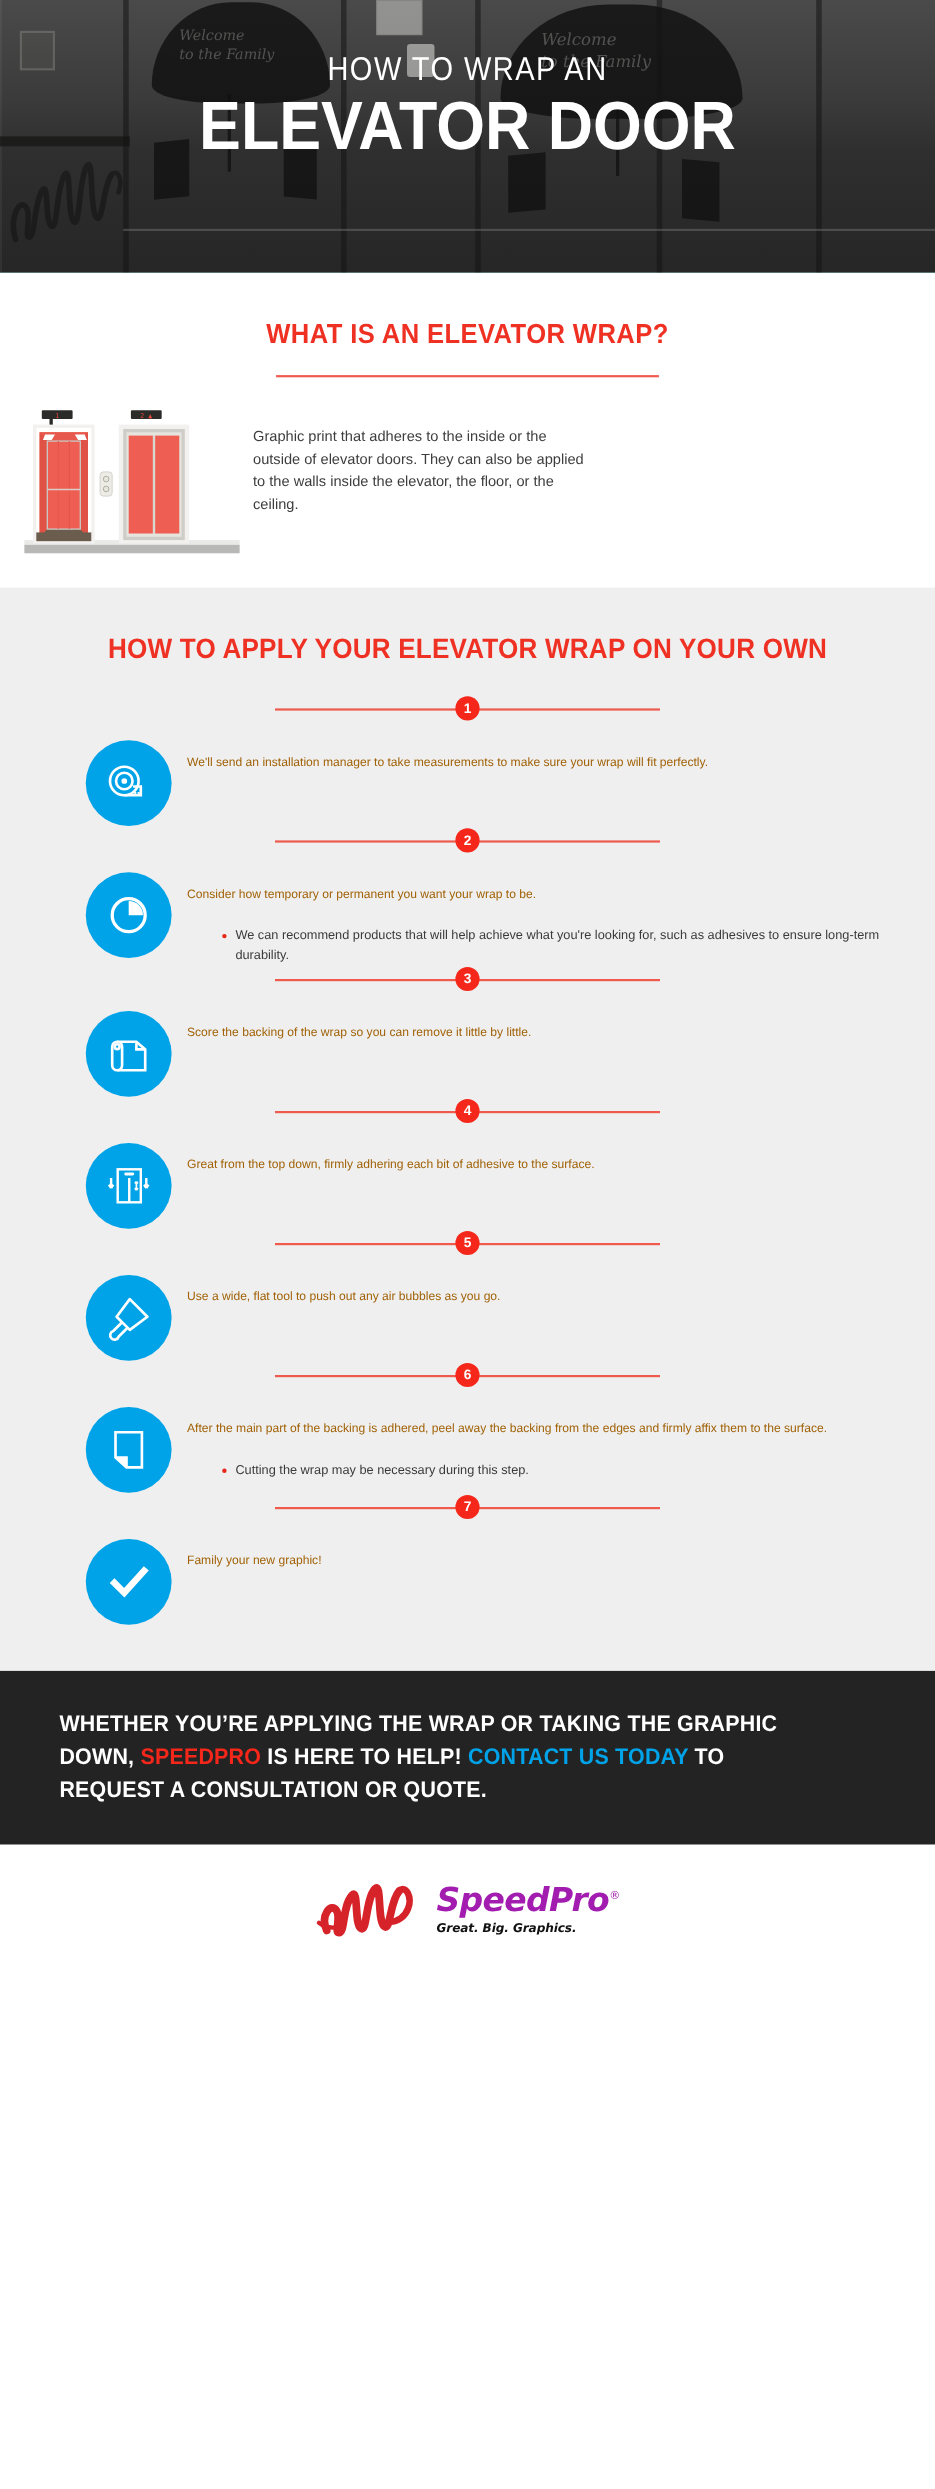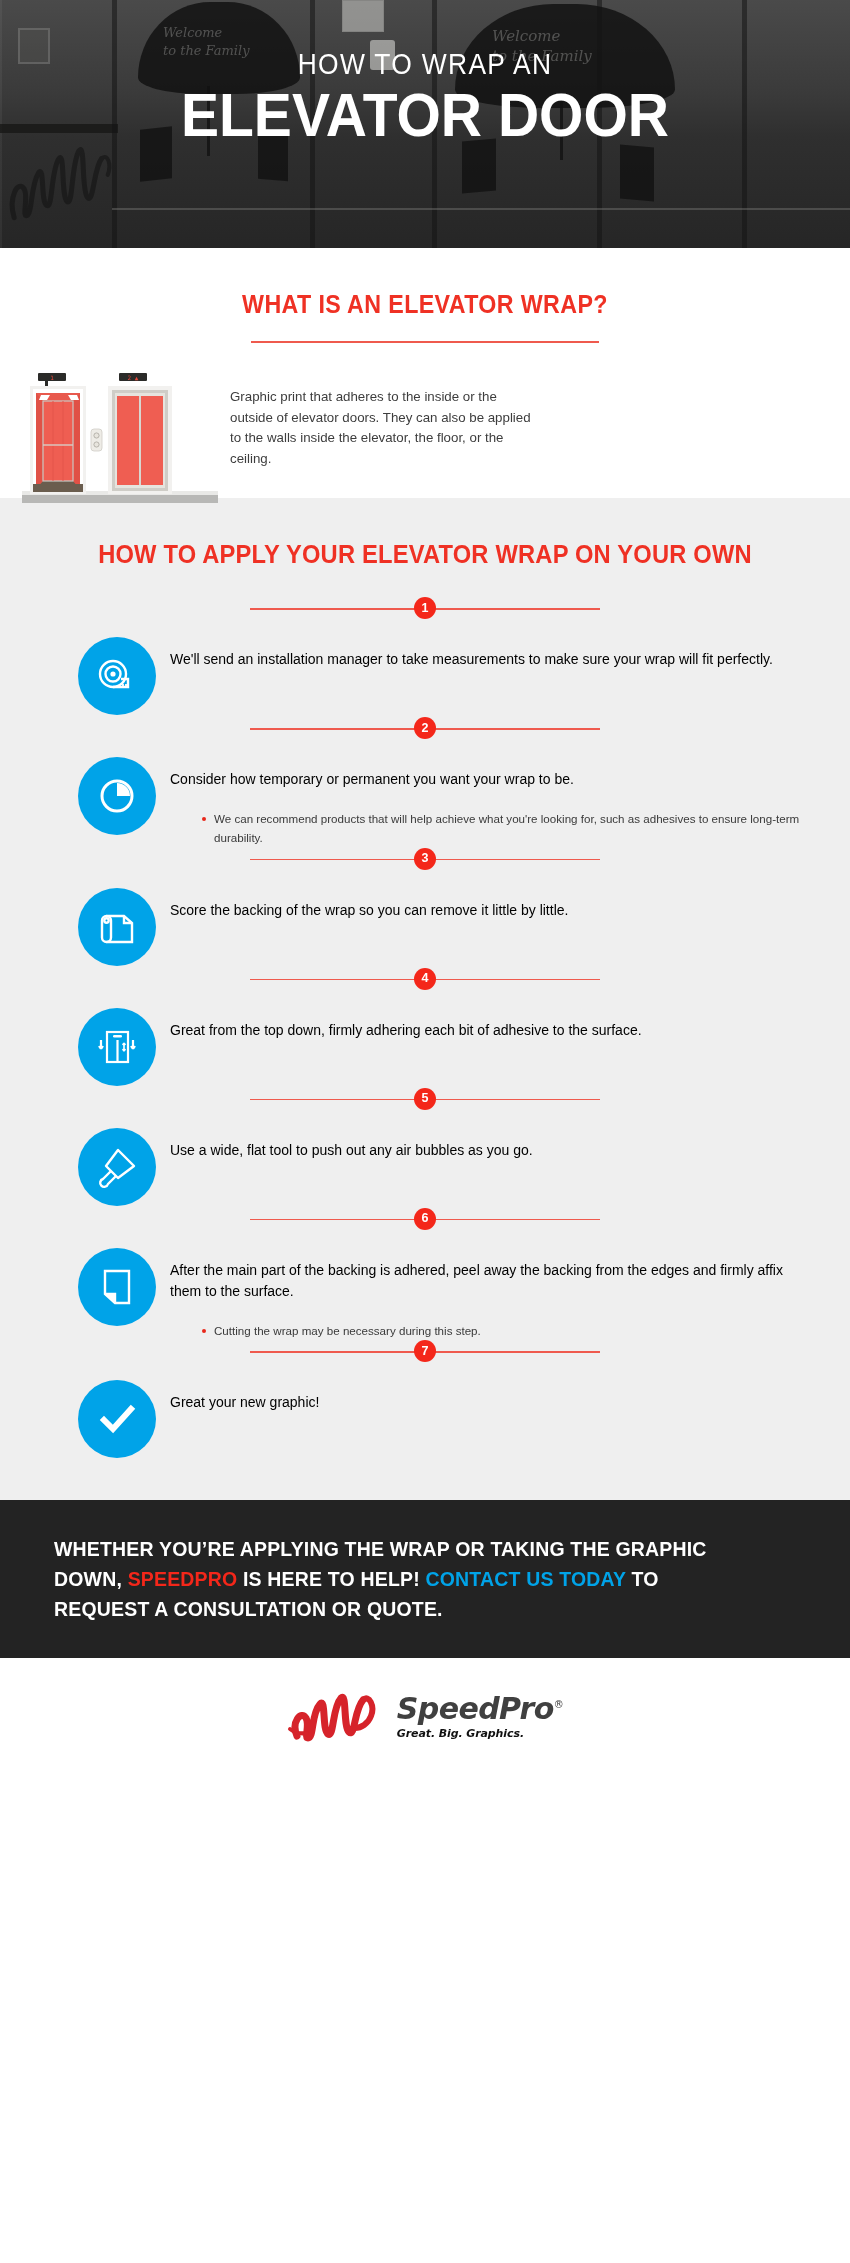--- a/index.html
+++ b/index.html
@@ -147,21 +147,21 @@
     line-height: 1.08;
     margin-top: 2px;
   }
 
   
   .whatis {
     background: #ffffff;
     padding-top: 42px;
     padding-bottom: 28px;
     position: relative;
-    height: 250px;
+    height: 286px;
   }
   .whatis-title {
     text-align: center;
     color: #ef3124;
     font-family: "Liberation Sans Narrow", "Liberation Sans", sans-serif;
     font-size: 25px;
     font-weight: 700;
     letter-spacing: .4px;
     transform: scaleX(.93);
   }
@@ -252,23 +252,23 @@
     justify-content: center;
     margin-top: 2px;
   }
   .step-body {
     padding-left: 14px;
     padding-top: 14px;
     flex: 1;
   }
   .step-text {
     font-family: "Liberation Sans", sans-serif;
-    font-size: 14px;
+    font-size: 11px;
     line-height: 1.5;
-    color: #000000;
+    color: #a16207;
   }
   .step-sub {
     list-style: none;
     margin-top: 20px;
     padding-left: 32px;
   }
   .step-sub li {
     position: relative;
     font-family: "Liberation Sans", sans-serif;
     font-size: 11.6px;
@@ -317,21 +317,21 @@
   }
   .logo-word {
     position: relative;
     margin-left: 4px;
   }
   .logo-name {
     font-family: "DejaVu Sans", sans-serif;
     font-size: 30px;
     font-weight: 700;
     font-style: italic;
-    color: #404040;
+    color: #a21caf;
     letter-spacing: -.6px;
     line-height: 1;
   }
   .logo-reg {
     font-size: 10px;
     vertical-align: super;
     font-style: normal;
     font-weight: 400;
   }
   .logo-tag {
@@ -561,21 +561,21 @@
       <div class="divider-line"></div>
       <div class="divider-badge">7</div>
     </div>
     <div class="step">
       <div class="step-icon">
         <svg width="46" height="46" viewBox="0 0 46 46" fill="none" stroke="#ffffff" stroke-width="6" stroke-linecap="square">
           <path d="M10,24 L19,33 L37,13"></path>
         </svg>
       </div>
       <div class="step-body">
-        <div class="step-text">Great your new graphic!</div>
+        <div class="step-text">Family your new graphic!</div>
       </div>
     </div>
   </div>
 
   <div class="cta">
     <div class="cta-text"><span>WHETHER YOU’RE APPLYING THE WRAP OR TAKING THE GRAPHIC DOWN, </span><span class="cta-brand">SPEEDPRO</span><span> IS HERE TO HELP! </span><span class="cta-link">CONTACT US TODAY</span><span> TO REQUEST A CONSULTATION OR QUOTE.</span></div>
   </div>
 
   <div class="footer">
     <div class="logo">

